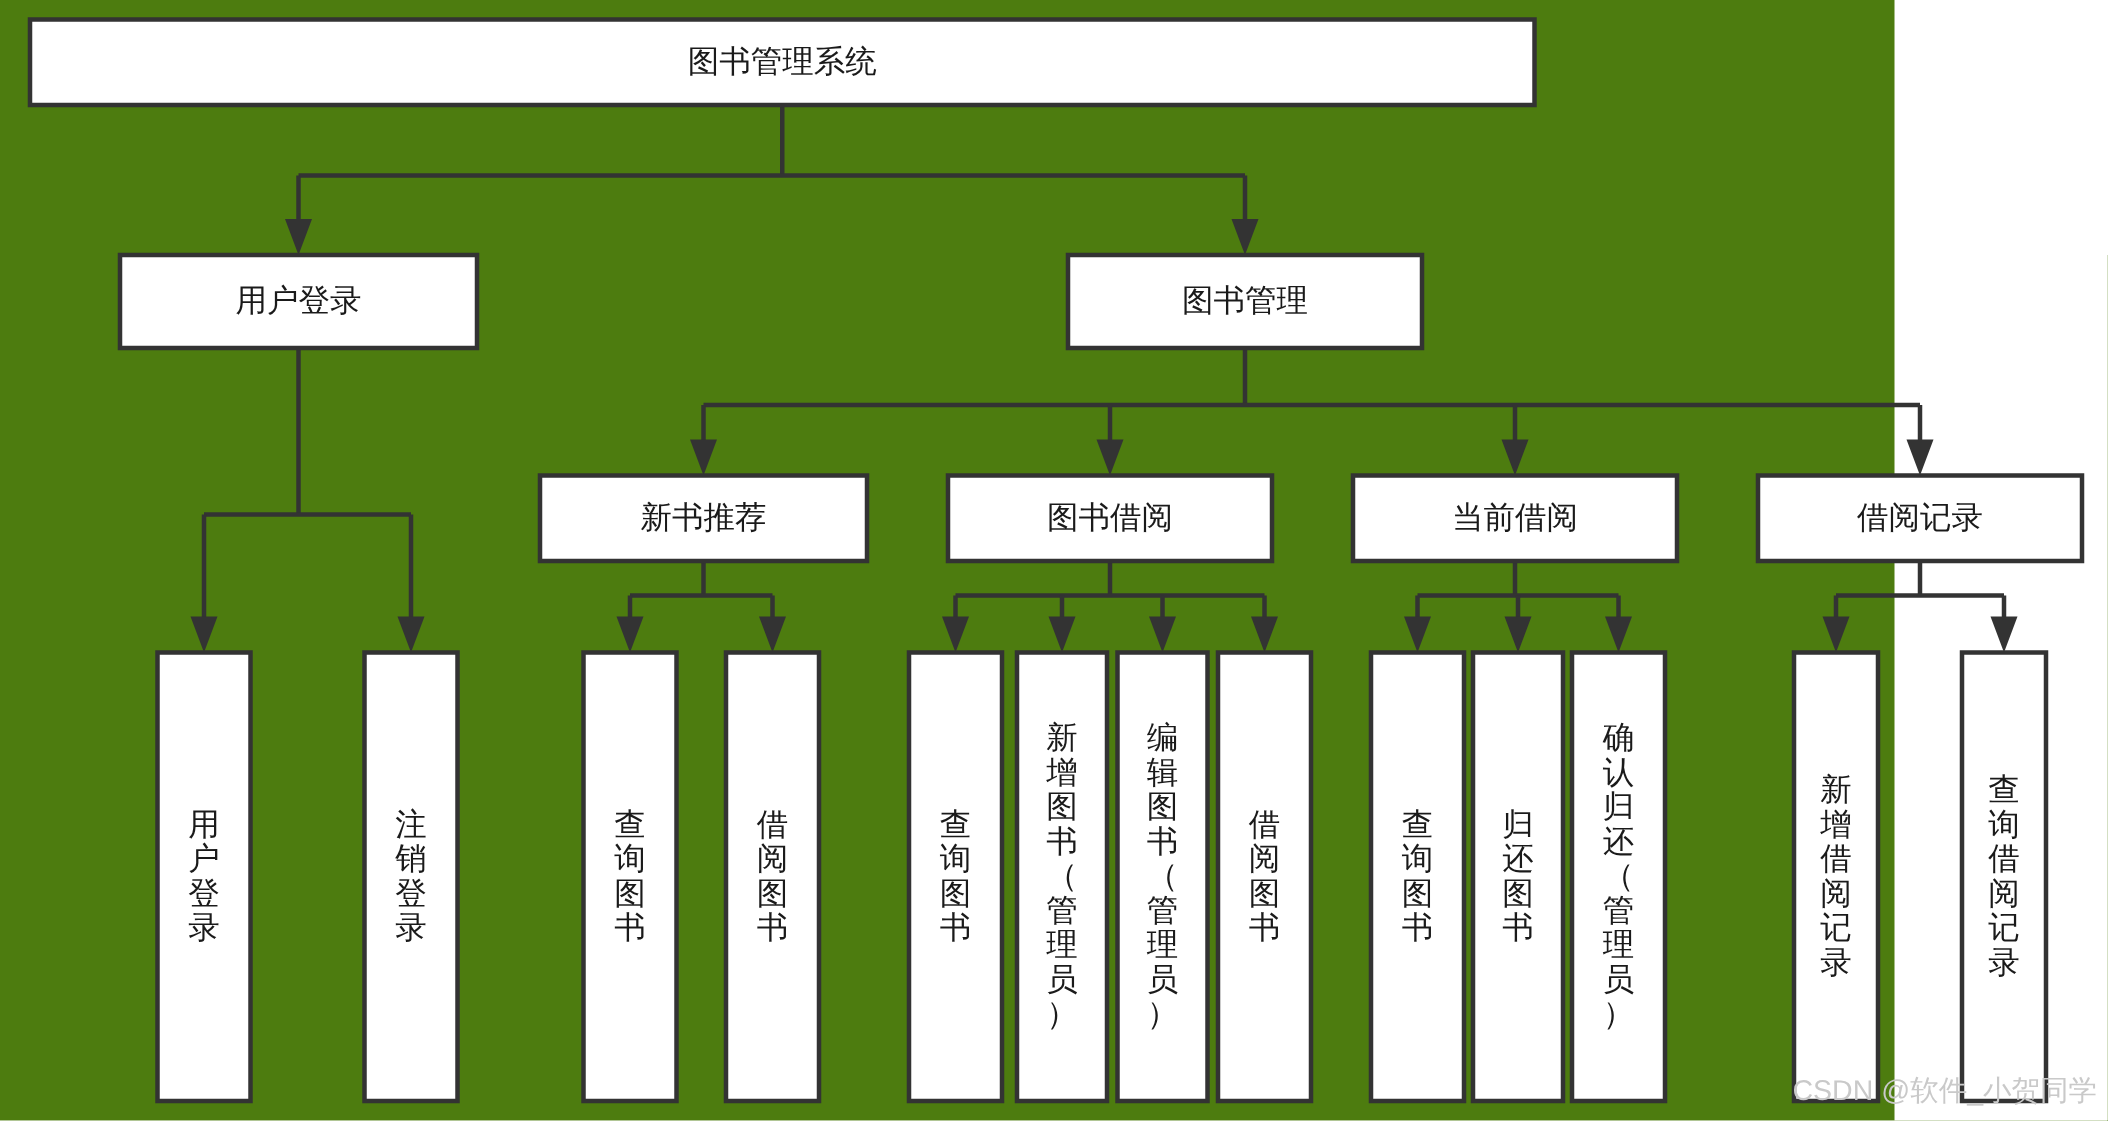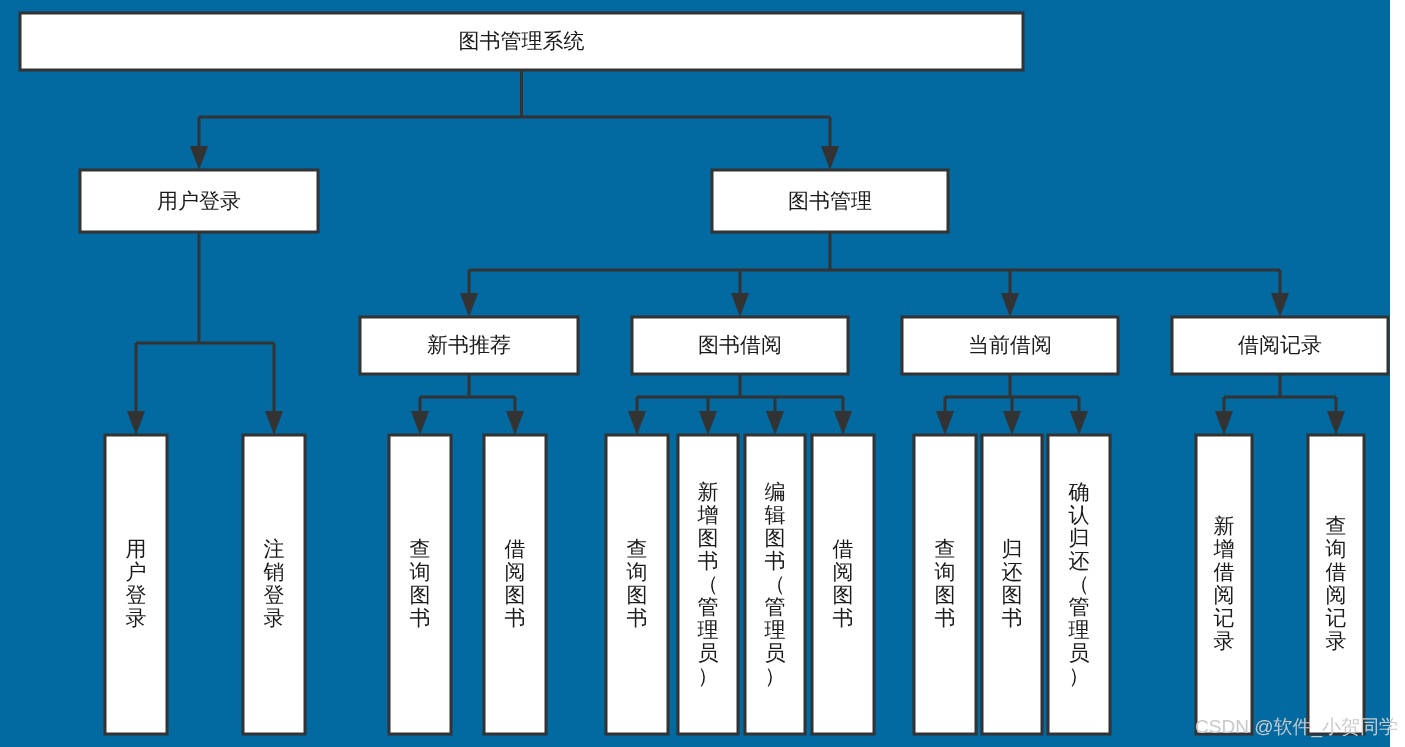--- a/index.html
+++ b/index.html
@@ -8,23 +8,23 @@
     background: #ffffff;
   }
   body {
     width: 1405px;
     height: 747px;
     font-family: "Liberation Sans", "DejaVu Sans", sans-serif;
     overflow: hidden;
   }
   #diagram-root {
     position: relative;
-    width: 1390px;
+    width: 1263px;
     height: 747px;
-    background: #0369a1;
+    background: #4d7c0f;
   }
   svg#tree-svg {
     position: absolute;
     left: 0;
     top: 0;
     width: 1405px;
     height: 747px;
     display: block;
   }
   .node-box {

